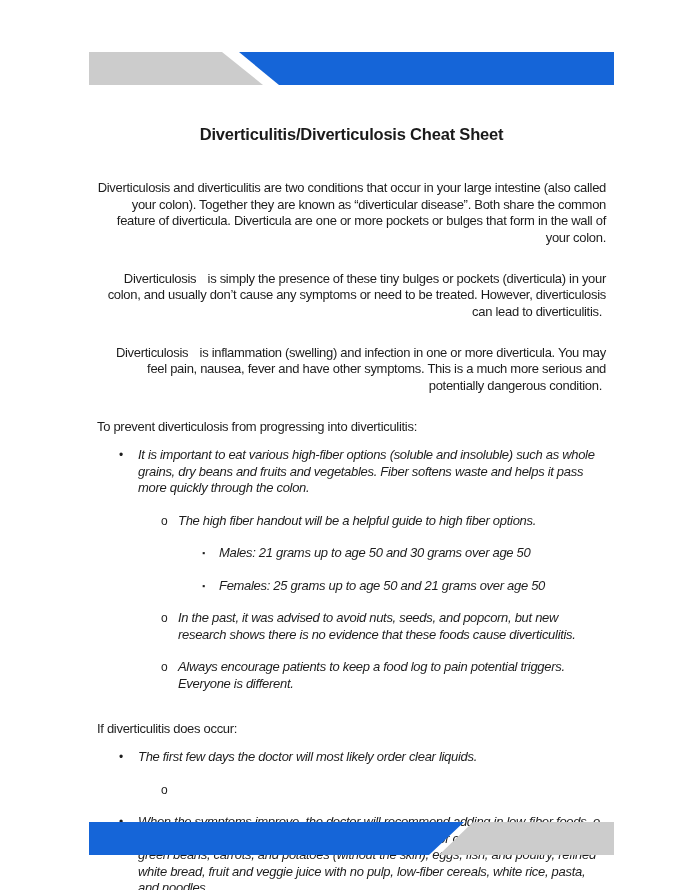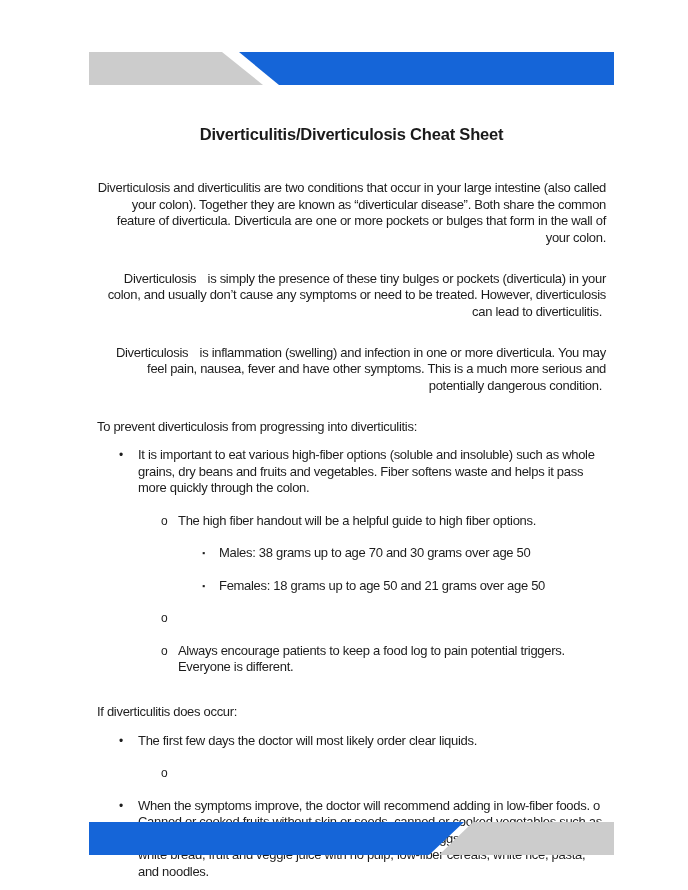--- a/index.html
+++ b/index.html
@@ -58,21 +58,21 @@
   strong.lead { font-weight: 400; }
   
   .li { display: flex; align-items: flex-start; }
   .li .marker { flex: none; text-align: left; }
   .l1 { padding-left: 22px; }
   .l1 .marker { width: 19px; font-size: 12px; }
   .l2 { padding-left: 64px; }
   .l2 .marker { width: 17px; font-size: 12px; }
   .l3 { padding-left: 105px; }
   .l3 .marker { width: 17px; font-size: 8.5px; line-height: 16.5px; }
-  .li .li-text { flex: 1; }
+  .li .li-text { flex: 1; font-style: italic; }
 </style>
 </head>
 <body>
 
 <div class="page">
 
   <div>
     <div class="shape hdr-gray"></div>
     <div class="shape hdr-blue"></div>
   </div>
@@ -92,28 +92,29 @@
     <div class="li l1">
       <span class="marker">•</span>
       <span class="li-text">It is important to eat various high-fiber options (soluble and insoluble) such as whole grains, dry beans and fruits and vegetables. Fiber softens waste and helps it pass more quickly through the colon.</span>
     </div>
     <div class="li l2">
       <span class="marker">o</span>
       <span class="li-text">The high fiber handout will be a helpful guide to high fiber options.</span>
     </div>
     <div class="li l3">
       <span class="marker">▪</span>
-      <span class="li-text">Males: 38 grams up to age 70 and 30 grams over age 50</span>
+      <span class="li-text">Males: 21 grams up to age 50 and 30 grams over age 50</span>
     </div>
     <div class="li l3">
       <span class="marker">▪</span>
-      <span class="li-text">Females: 18 grams up to age 50 and 21 grams over age 50</span>
+      <span class="li-text">Females: 25 grams up to age 50 and 21 grams over age 50</span>
     </div>
     <div class="li l2">
       <span class="marker">o</span>
+      <span class="li-text">In the past, it was advised to avoid nuts, seeds, and popcorn, but new research shows there is no evidence that these foods cause diverticulitis.</span>
     </div>
     <div class="li l2">
       <span class="marker">o</span>
       <span class="li-text">Always encourage patients to keep a food log to pain potential triggers. Everyone is different.</span>
     </div>
 
     <p class="heading">If diverticulitis does occur:</p>
 
     <div class="li l1">
       <span class="marker">•</span>

